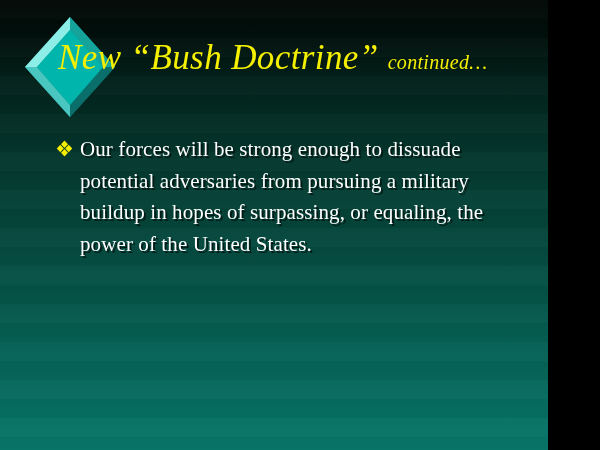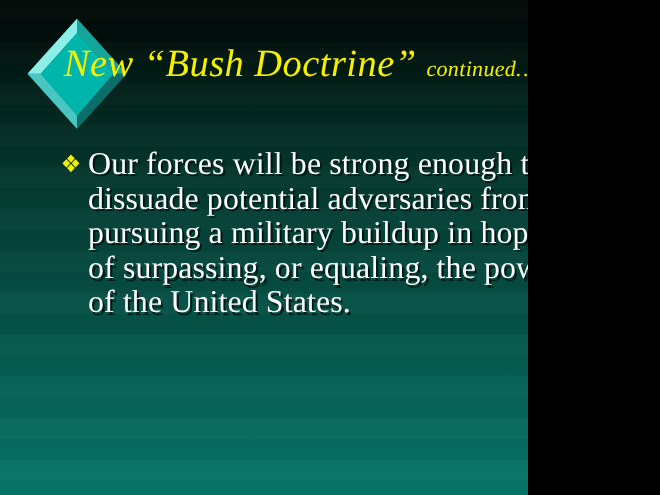--- a/index.html
+++ b/index.html
@@ -2,21 +2,21 @@
 <html><head>
 <meta charset="utf-8">
 <style>
   html, body {
     margin: 0;
     padding: 0;
     background: #000;
   }
   #slide {
     position: relative;
-    width: 480px;
+    width: 548px;
     height: 450px;
     overflow: hidden;
     font-family: "Liberation Serif", "DejaVu Serif", serif;
     background: linear-gradient(
       to bottom,
       #010806 0px,
       #01100c 38px,
       #022019 76px,
       #032b23 114px,
       #04362c 152px,
@@ -88,21 +88,21 @@
     align-items: flex-start;
   }
   #bullet-icon {
     flex: 0 0 auto;
     width: 24px;
     margin-top: 6px;
   }
   #bullet-icon svg { display: block; }
   #body-text {
     flex: 1 1 auto;
-    font-size: 29px;
+    font-size: 21px;
     line-height: 31.5px;
     color: #ffffff;
     text-shadow: 2px 2px 0 rgba(0, 20, 16, 0.85);
     letter-spacing: 0.1px;
   }
 </style>
 </head>
 <body>
 
 <div id="slide">

